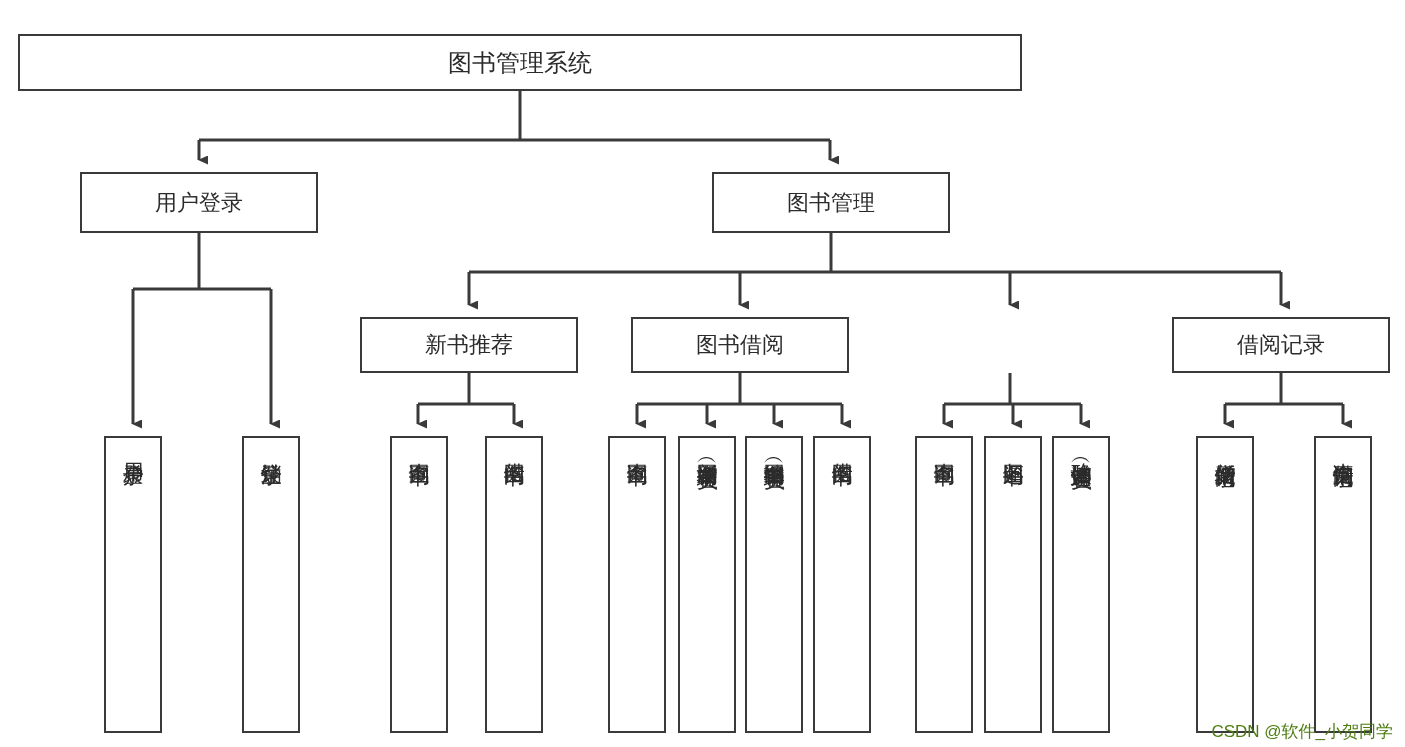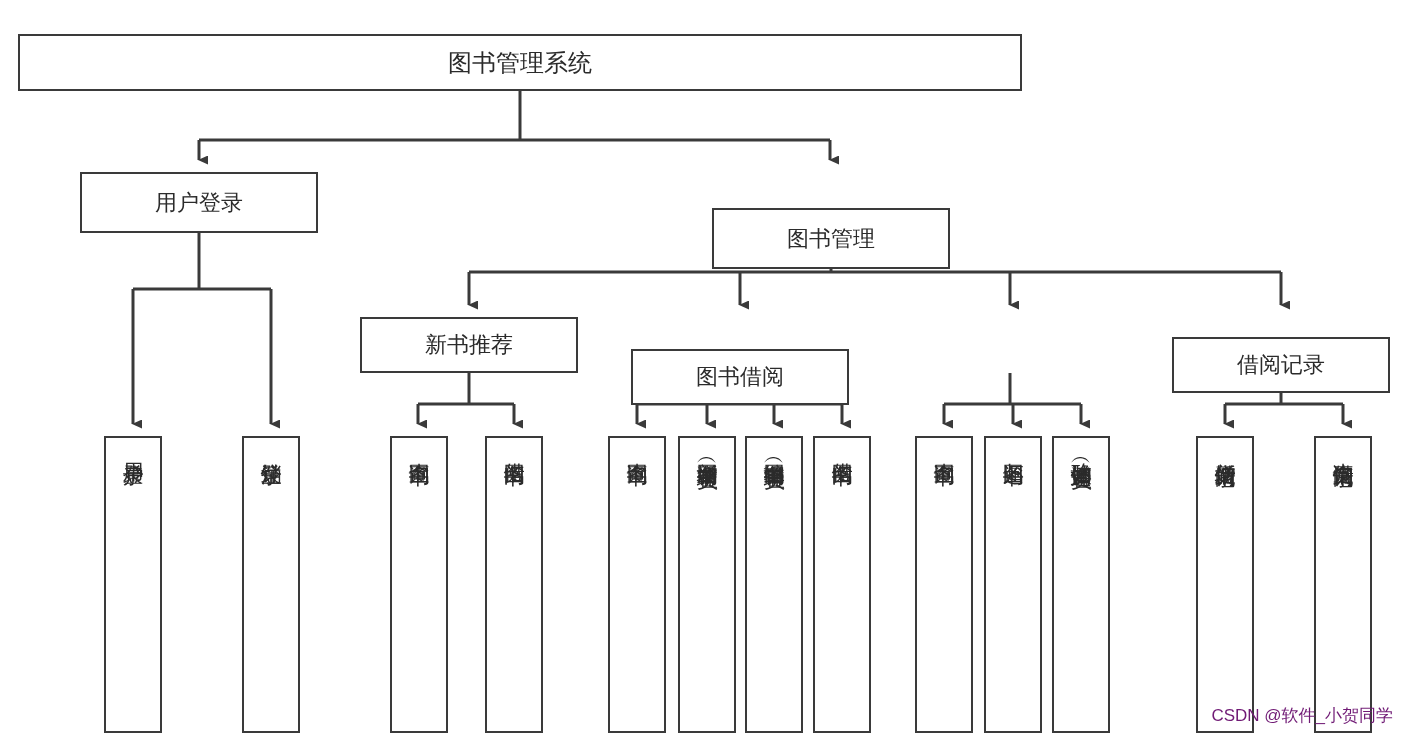--- a/index.html
+++ b/index.html
@@ -61,23 +61,23 @@
     text-orientation: upright;
     font-size: 21px;
     color: #2b2b2b;
     line-height: 1.06;
     letter-spacing: 1px;
     white-space: nowrap;
   }
   #watermark {
     position: absolute;
     right: 12px;
-    bottom: 20px;
+    bottom: 4px;
     font-size: 17px;
-    color: #701a75;
+    color: #4d7c0f;
     z-index: 5;
     white-space: nowrap;
   }
 </style>
 </head>
 <body>
 
 <div id="canvas">
 
   <svg id="edges" viewBox="0 0 1405 747">
@@ -130,31 +130,31 @@
     </g>
   </svg>
 
   <div class="node root" style="left:18px; top:10px; width:1004px; height:57px;margin-top:24px;">
     <span>图书管理系统</span>
   </div>
 
   <div class="node level2" style="left:80px; top:172px; width:238px; height:61px;">
     <span>用户登录</span>
   </div>
-  <div class="node level2" style="left:712px; top:172px; width:238px; height:61px;margin-top:36px;">
+  <div class="node level2" style="left:712px; top:172px; width:238px; height:61px;">
     <span>图书管理</span>
   </div>
 
   <div class="node level3" style="left:360px; top:317px; width:218px; height:56px;">
     <span>新书推荐</span>
   </div>
-  <div class="node level3" style="left:631px; top:317px; width:218px; height:56px;margin-top:32px;">
+  <div class="node level3" style="left:631px; top:317px; width:218px; height:56px;">
     <span>图书借阅</span>
   </div>
-  <div class="node level3" style="left:1172px; top:317px; width:218px; height:56px;margin-top:20px;">
+  <div class="node level3" style="left:1172px; top:317px; width:218px; height:56px;">
     <span>借阅记录</span>
   </div>
 
   <div class="leafwrap" style="left:104px; top:436px; width:58px; height:297px;">
     <span class="vtext">用户登录</span>
   </div>
   <div class="leafwrap" style="left:242px; top:436px; width:58px; height:297px;">
     <span class="vtext">注销登录</span>
   </div>
 

